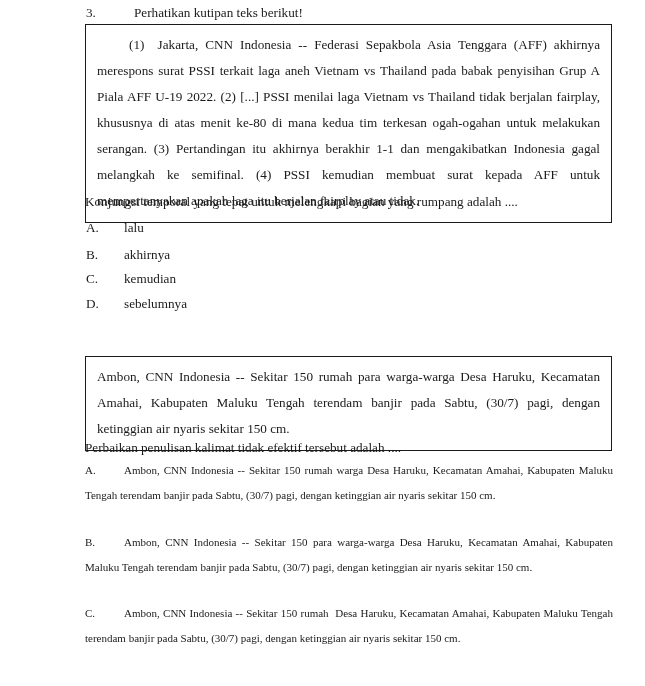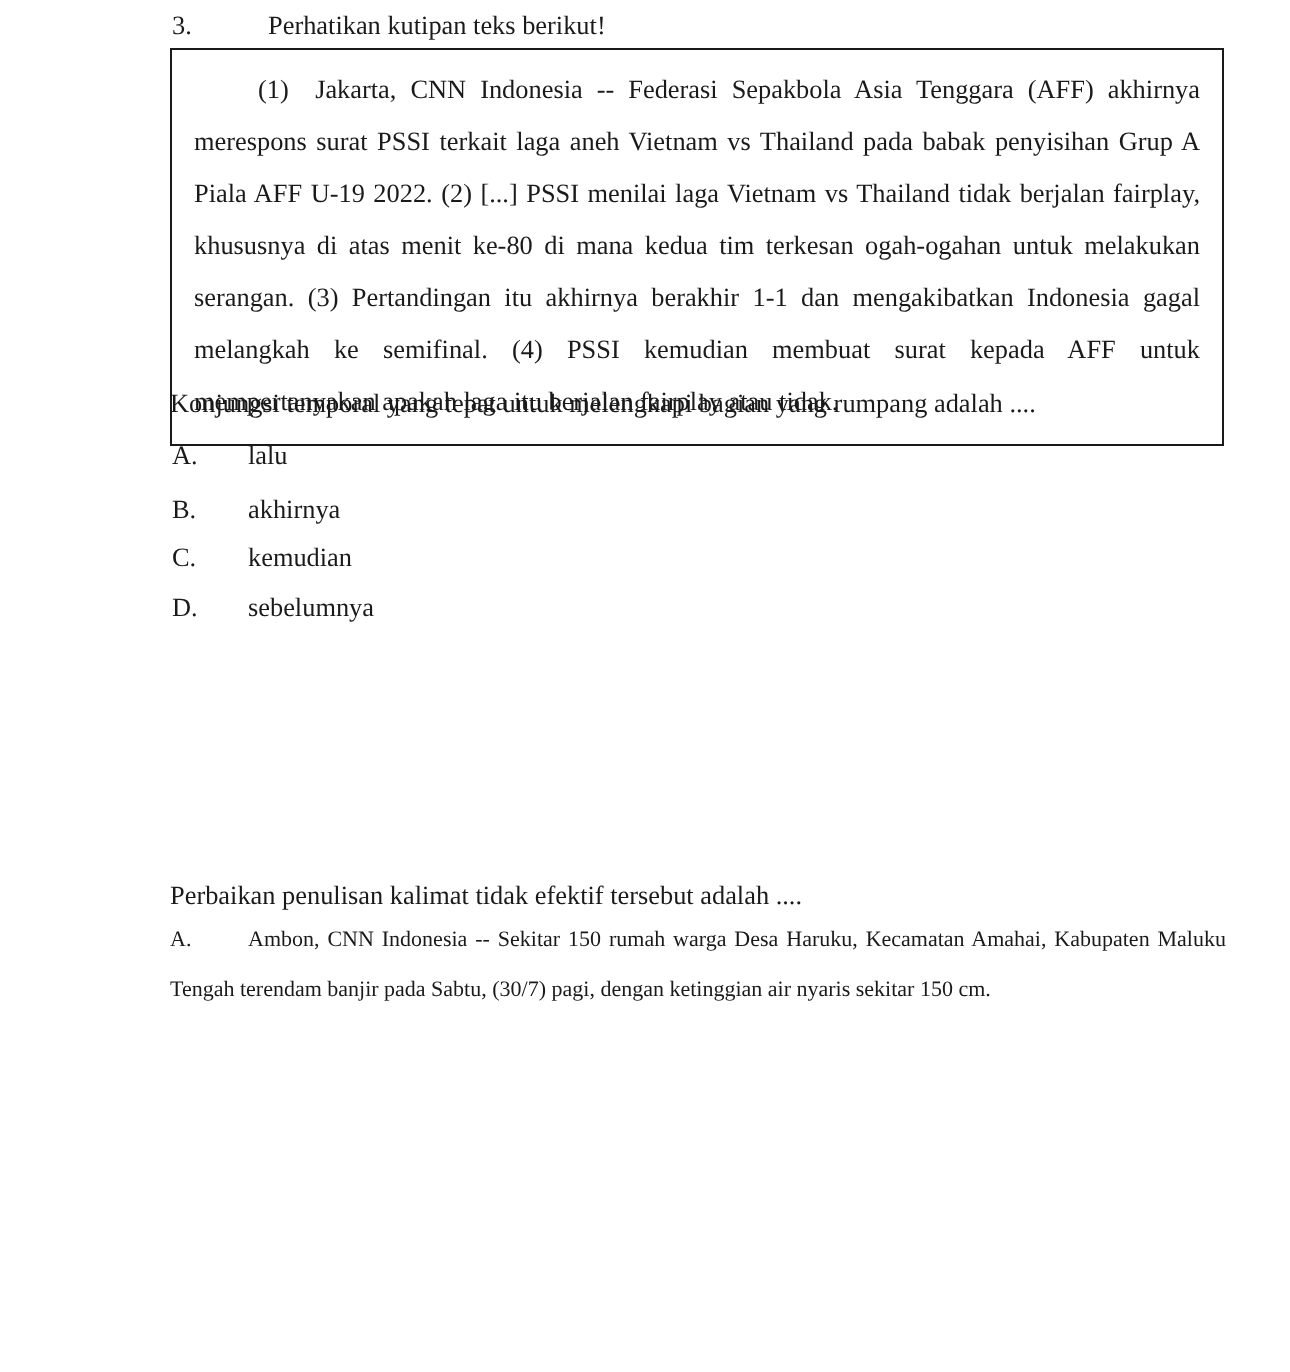--- a/index.html
+++ b/index.html
@@ -118,22 +118,31 @@
     <span class="letter">B.</span><span>akhirnya</span>
   </div>
   <div class="opt-line" style="top: 294px;">
     <span class="letter">D.</span><span>sebelumnya</span>
   </div>
   <div class="opt-line" style="top: 269px;">
     <span class="letter">C.</span><span>kemudian</span>
   </div>
 
 
+  <div class="quote-box no-indent" style="top: 356px;">
+    <p>Ambon, CNN Indonesia -- Sekitar 150 rumah para warga-warga Desa Haruku, Kecamatan Amahai, Kabupaten Maluku Tengah terendam banjir pada Sabtu, (30/7) pagi, dengan ketinggian air nyaris sekitar 150 cm.</p>
+  </div>
 
   <div class="stem" style="top: 438px;">Perbaikan penulisan kalimat tidak efektif tersebut adalah ....</div>
 
   <div class="opt-block" style="top: 458px;">
     <span class="letter">A.</span><span class="body">Ambon, CNN Indonesia -- Sekitar 150 rumah warga Desa Haruku, Kecamatan Amahai, Kabupaten Maluku Tengah terendam banjir pada Sabtu, (30/7) pagi, dengan ketinggian air nyaris sekitar 150 cm.</span>
   </div>
 
+  <div class="opt-block" style="top: 530px;">
+    <span class="letter">B.</span><span class="body">Ambon, CNN Indonesia -- Sekitar 150 para warga-warga Desa Haruku, Kecamatan Amahai, Kabupaten Maluku Tengah terendam banjir pada Sabtu, (30/7) pagi, dengan ketinggian air nyaris sekitar 150 cm.</span>
+  </div>
 
+  <div class="opt-block" style="top: 601px;">
+    <span class="letter">C.</span><span class="body">Ambon, CNN Indonesia -- Sekitar 150 rumah  Desa Haruku, Kecamatan Amahai, Kabupaten Maluku Tengah terendam banjir pada Sabtu, (30/7) pagi, dengan ketinggian air nyaris sekitar 150 cm.</span>
+  </div>
 
 </div>
 
 </body></html>

